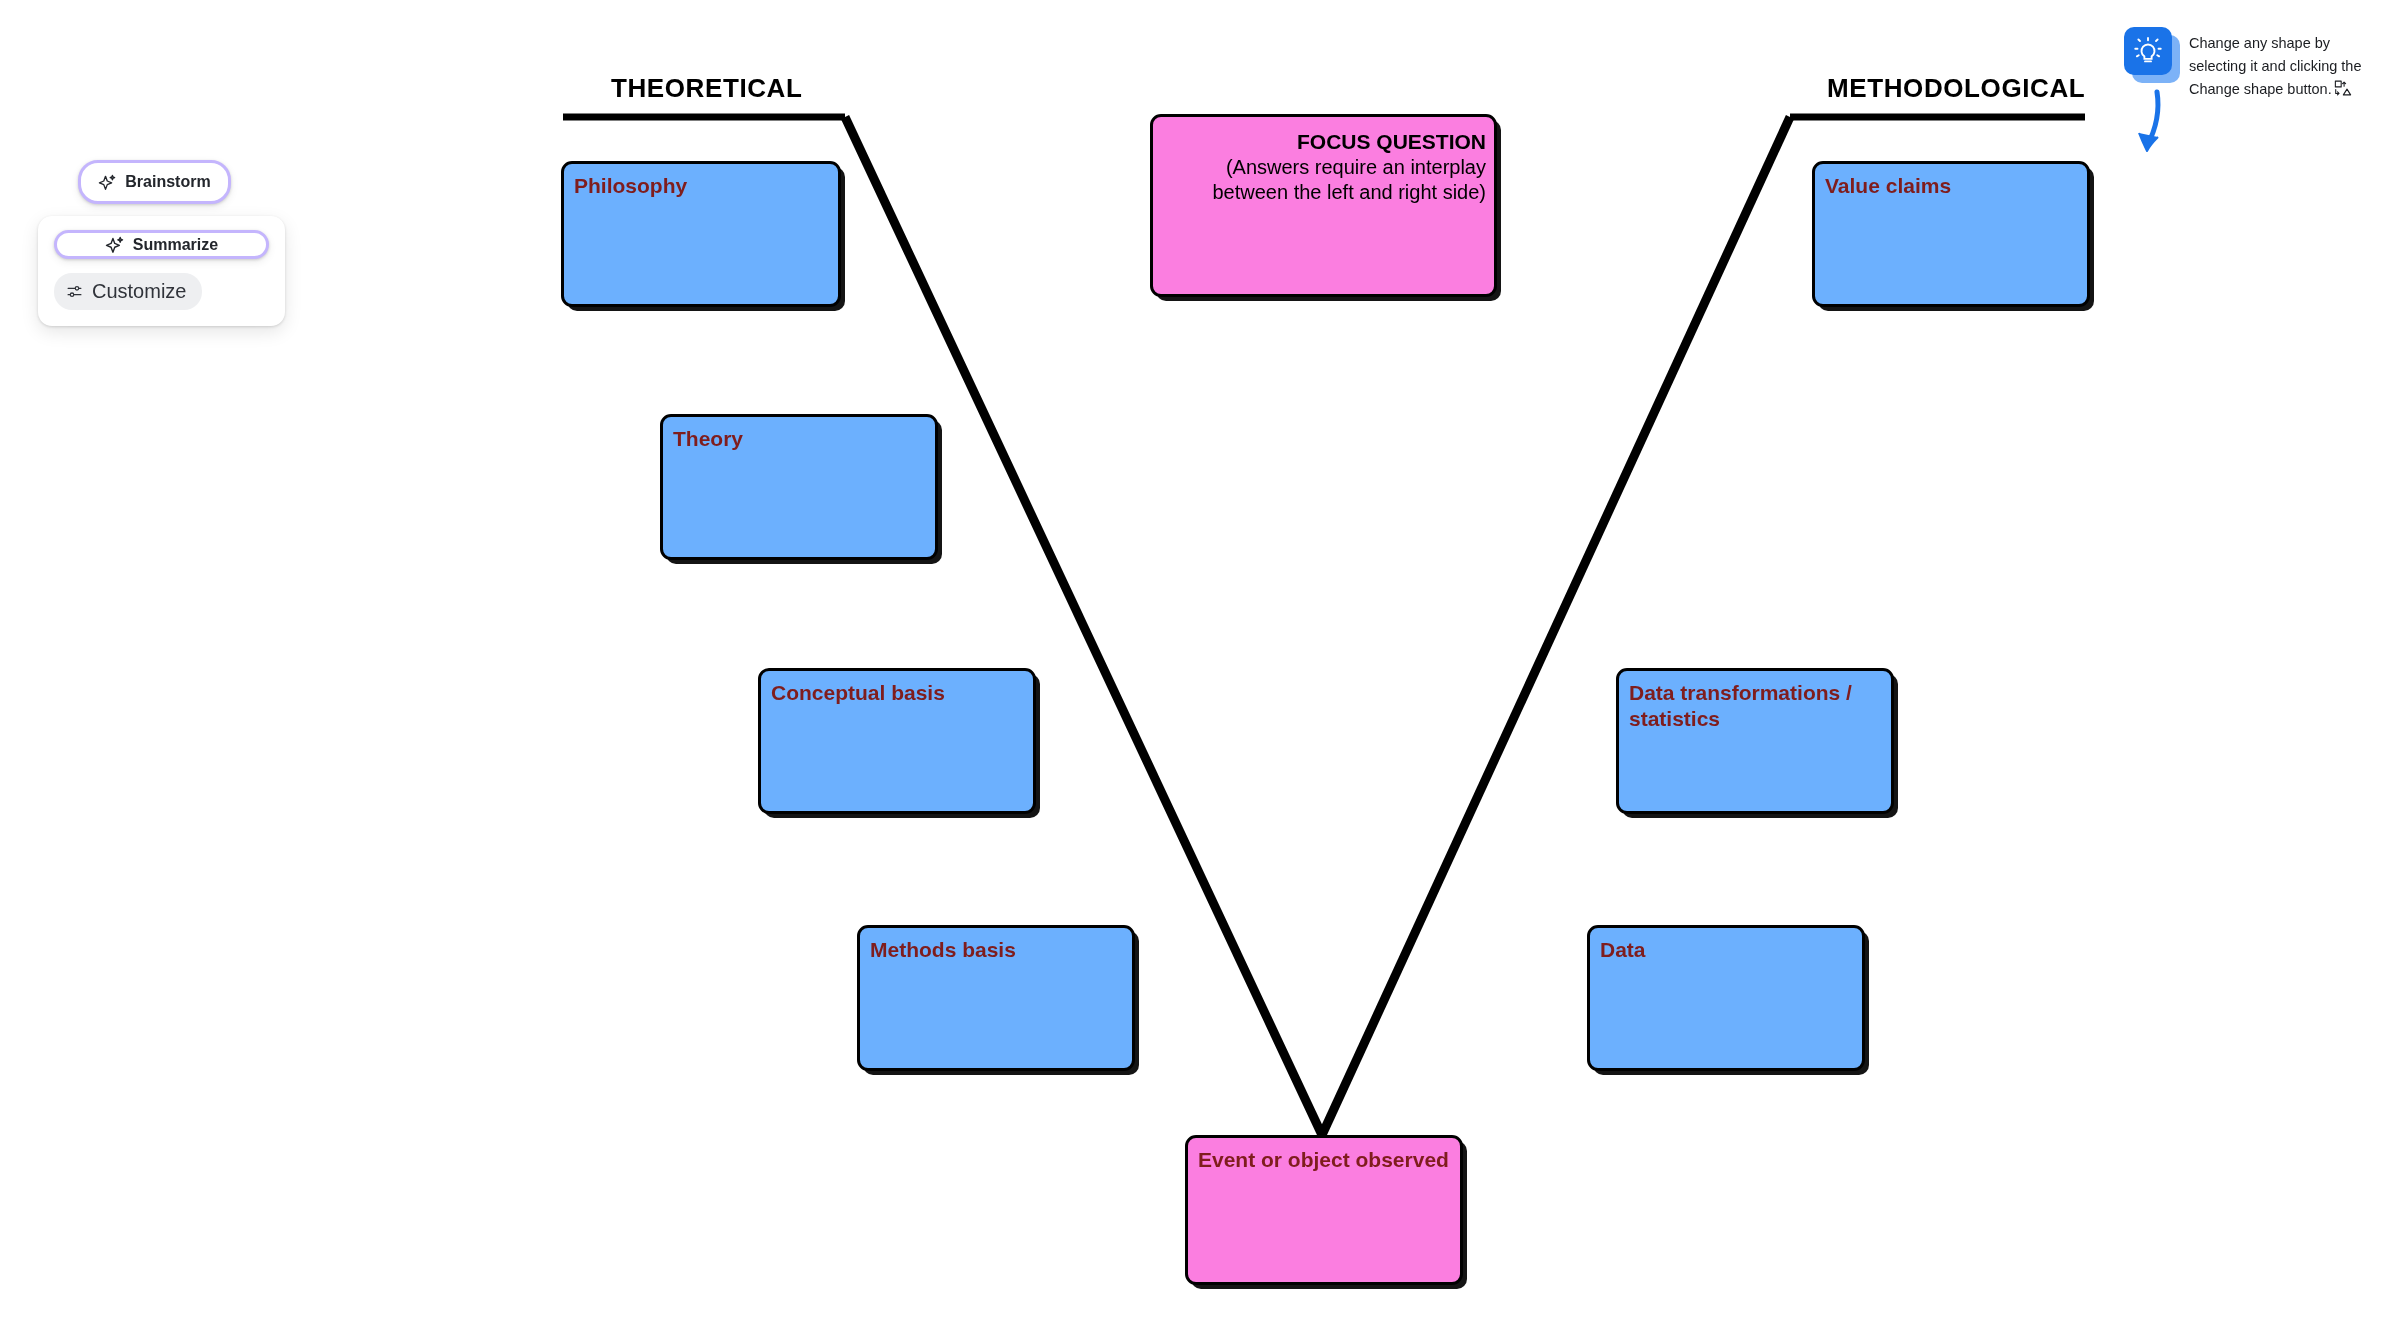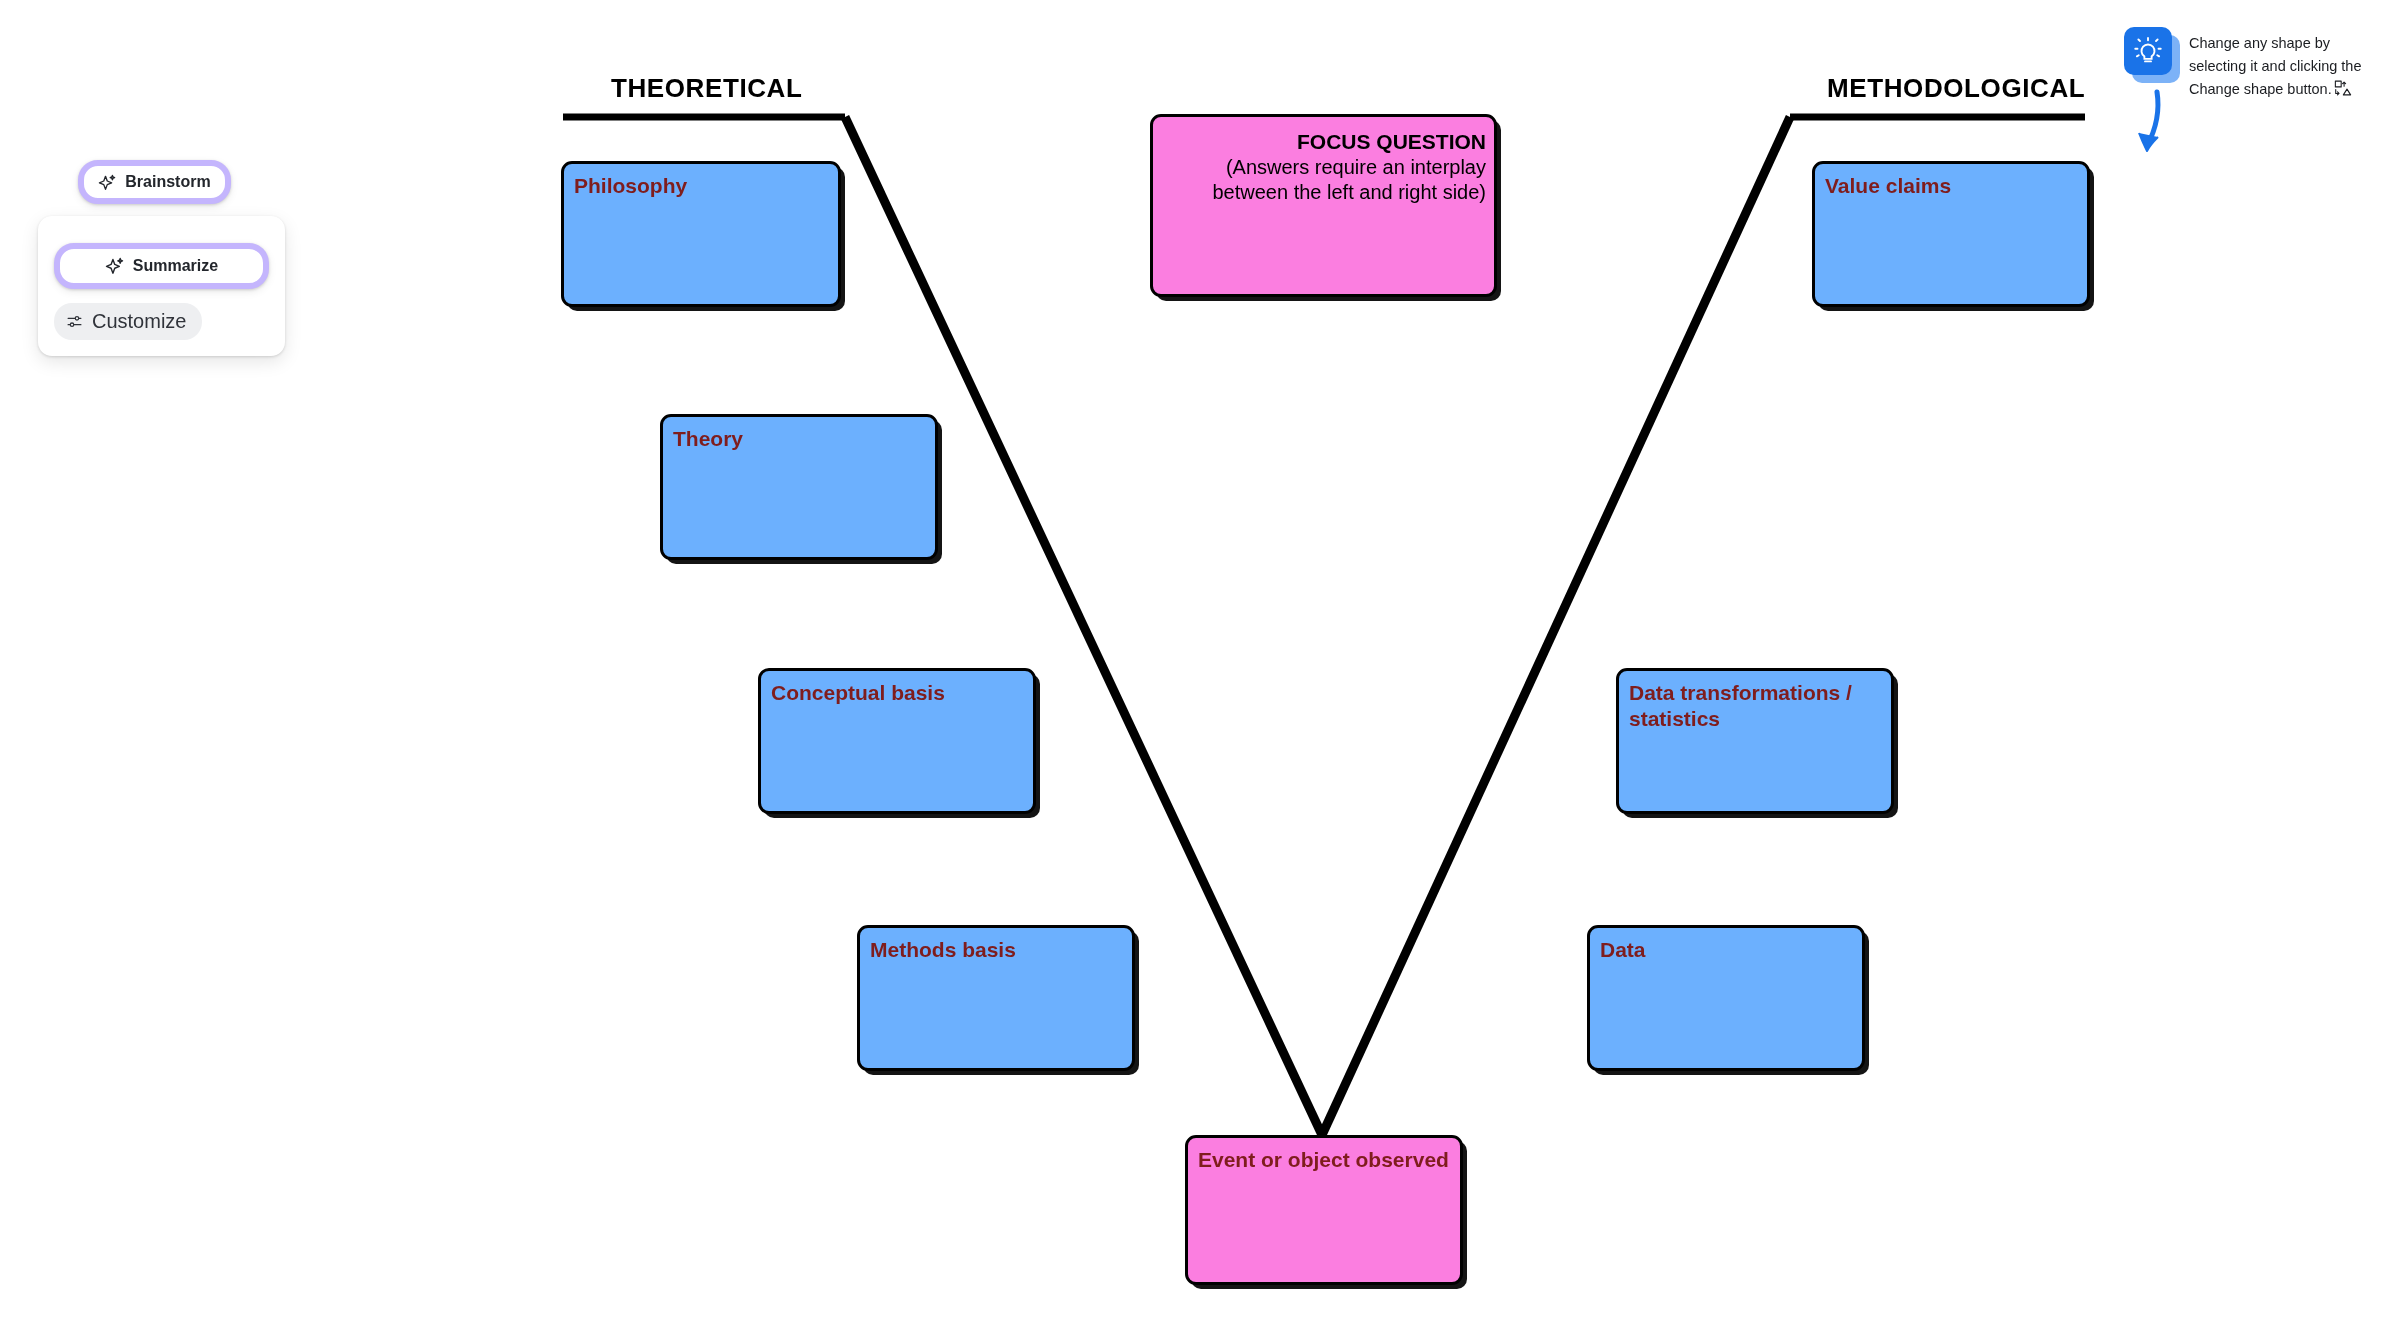--- a/index.html
+++ b/index.html
@@ -111,21 +111,21 @@
     top: 160px;
     width: 162px;
   }
   .ai-btn {
     display: flex;
     align-items: center;
     justify-content: center;
     gap: 8px;
     box-sizing: border-box;
     background: #ffffff;
-    border: 6px solid #c4b5fd;
+    border: 3px solid #c4b5fd;
     border-radius: 20px;
     height: 44px;
     font-size: 16px;
     font-weight: 700;
     color: #23262c;
     box-shadow: 0 1px 3px rgba(0,0,0,0.16), 0 3px 8px rgba(0,0,0,0.08);
     cursor: pointer;
     user-select: none;
   }
   #brainstorm-btn {
@@ -138,22 +138,21 @@
     top: 56px;
     width: 247px;
     box-sizing: border-box;
     background: #ffffff;
     border-radius: 14px;
     box-shadow: 0 1px 3px rgba(0,0,0,0.14), 0 6px 18px rgba(0,0,0,0.10);
     padding: 14px 16px 16px 16px;
   }
   #summarize-btn {
     width: 100%;
-    height: 46px;
-    margin-top: 13px;
+    height: 29px;
   }
   #customize-pill {
     display: inline-flex;
     align-items: center;
     gap: 9px;
     margin-top: 14px;
     padding: 7px 16px 7px 12px;
     border-radius: 18px;
     background: #eeeff1;
     font-size: 20px;

